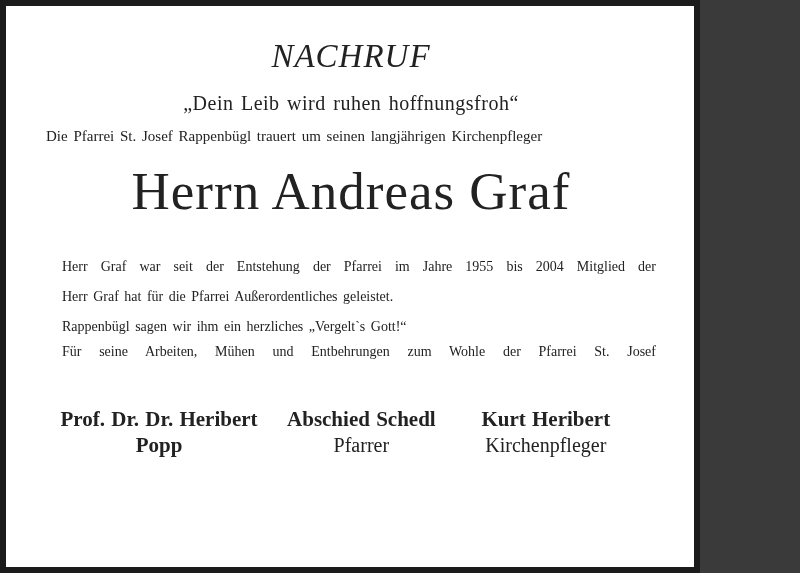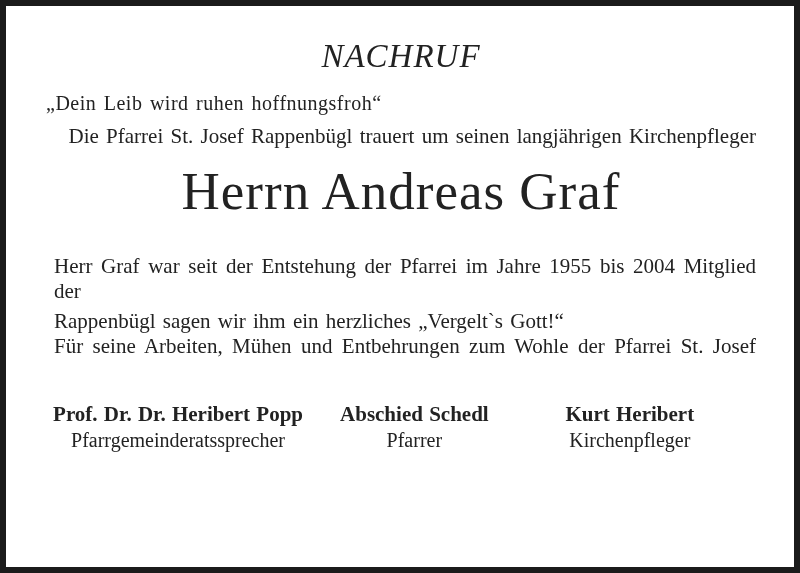--- a/index.html
+++ b/index.html
@@ -3,21 +3,21 @@
 <meta charset="utf-8">
 <title>Nachruf</title>
 <style>
   html, body {
     margin: 0;
     padding: 0;
     background: #3a3a3a;
   }
   .sheet {
     position: relative;
-    width: 800px;
+    width: 700px;
     height: 573px;
     box-sizing: border-box;
     background: #ffffff;
     border: 6px solid #1b1b1b;
     overflow: hidden;
     font-family: "Liberation Serif", "DejaVu Serif", serif;
     color: #222222;
   }
   .content {
     box-sizing: border-box;
@@ -29,47 +29,47 @@
     margin: 0;
     text-align: center;
     font-size: 33px;
     font-style: italic;
     font-weight: normal;
     letter-spacing: 1px;
     line-height: 40px;
   }
   .quote {
     margin: 14px 0 0 0;
-    text-align: left;
+    text-align: center;
     font-size: 20px;
     letter-spacing: 0.5px;
     word-spacing: 2px;
     line-height: 26px;
   }
   .intro {
     margin: 7px 0 0 0;
-    text-align: right;
-    font-size: 21px;
+    text-align: left;
+    font-size: 15px;
     word-spacing: 2px;
     line-height: 27px;
   }
   .deceased-name {
     margin: 8px 0 0 0;
     text-align: center;
     font-size: 53px;
     font-weight: normal;
     letter-spacing: 1px;
     line-height: 66px;
   }
   .body-text {
     margin-top: 30px;
   }
   .para {
-    margin: 0 0 5px 8px;
-    font-size: 21px;
+    margin: 0 0 5px 16px;
+    font-size: 14px;
     line-height: 25px;
     word-spacing: 2px;
   }
   .line {
     display: block;
     white-space: nowrap;
   }
   .line.fill {
     white-space: normal;
     text-align: justify;
@@ -107,29 +107,31 @@
 
     <p class="intro">Die Pfarrei St. Josef Rappenbügl trauert um seinen langjährigen Kirchenpfleger</p>
 
     <h2 class="deceased-name">Herrn Andreas Graf</h2>
 
     <div class="body-text">
       <p class="para">
         <span class="line fill">Herr Graf war seit der Entstehung der Pfarrei im Jahre 1955 bis 2004 Mitglied der</span>
       </p>
       <p class="para">
+        <span class="line">Herr Graf hat für die Pfarrei Außerordentliches geleistet.</span>
+      </p>
+      <p class="para">
         <span class="line">Rappenbügl sagen wir ihm ein herzliches „Vergelt`s Gott!“</span>
         <span class="line fill">Für seine Arbeiten, Mühen und Entbehrungen zum Wohle der Pfarrei St. Josef</span>
       </p>
     </div>
 
     <div class="signatures">
       <div class="signatory">
         <div class="signatory-name">Prof. Dr. Dr. Heribert Popp</div>
-        <div class="signatory-role">Pfarrgemeinderatssprecher</div>
       </div>
       <div class="signatory">
         <div class="signatory-name">Abschied Schedl</div>
         <div class="signatory-role">Pfarrer</div>
       </div>
       <div class="signatory">
         <div class="signatory-name">Kurt Heribert</div>
         <div class="signatory-role">Kirchenpfleger</div>
       </div>
     </div>

